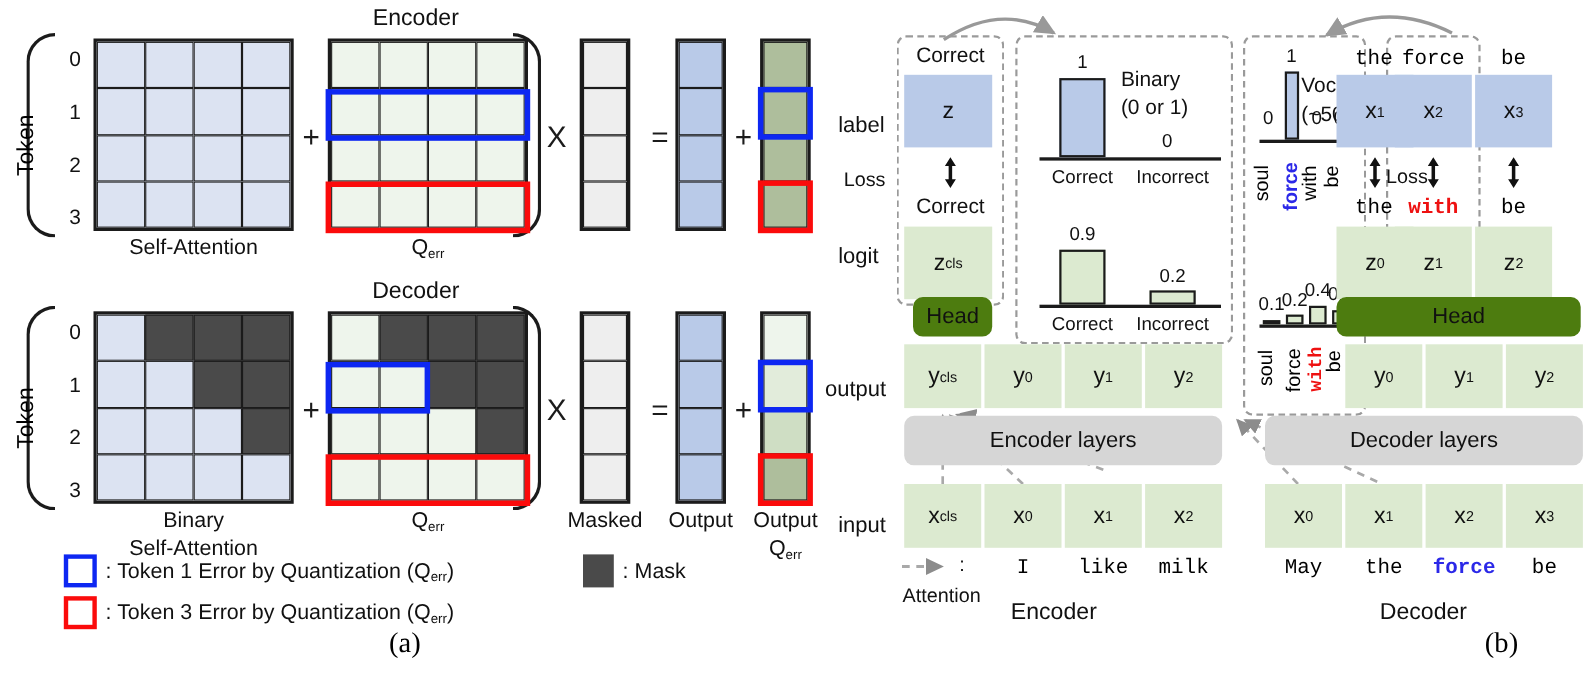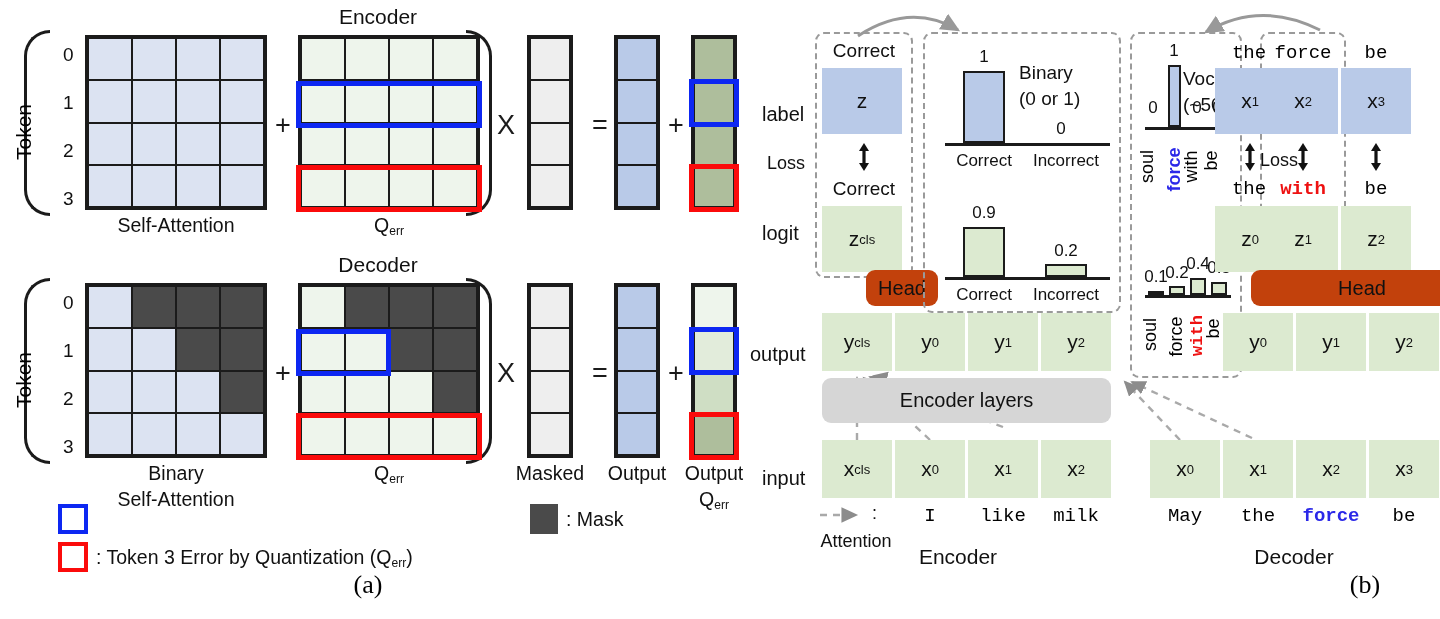--- a/index.html
+++ b/index.html
@@ -29,21 +29,21 @@
   .op{position:absolute;font-size:27px;font-weight:400;color:#1b1b1b;}
   .lbl{position:absolute;font-size:19.5px;color:#111;white-space:nowrap;}
   .lbl.c{transform:translateX(-50%);}
   .vert{position:absolute;transform-origin:center;white-space:nowrap;}
 
   
   .bx{position:absolute;box-sizing:border-box;display:flex;align-items:center;
       justify-content:center;font-size:21px;color:#111;}
   .bx.blue{background:#b9cae8;}
   .bx.green{background:#dcead0;}
-  .bx.head{background:#c2410c;border-radius:9px;font-size:20px;margin-left:36px;}
+  .bx.head{background:#4d7c0f;border-radius:9px;font-size:20px;}
   .bx.gray{background:#d6d6d6;border-radius:9px;font-size:20px;}
   sub{font-size:0.62em;vertical-align:-0.28em;}
 
   .dash{position:absolute;border:2.1px dashed #9a9a9a;border-radius:9px;box-sizing:border-box;}
 
   
   .chart{position:absolute;}
   .axis{position:absolute;left:0;bottom:0;height:3.2px;background:#1b1b1b;}
   .bar{position:absolute;bottom:3.2px;border:2.6px solid #1b1b1b;box-sizing:border-box;}
   .bar.blue{background:#b9cae8;}
@@ -235,20 +235,21 @@
         <div class="cell" style="background: rgb(226, 236, 219);"></div>
         <div class="cell" style="background: rgb(207, 222, 196);"></div>
         <div class="cell" style="background: rgb(174, 190, 156);"></div>
       </div>
     <div class="ring blue" style="left:689px;top:327px;width:50px;height:48px;"></div>
     <div class="ring red" style="left:689px;top:412px;width:50px;height:48px;"></div>
     <div class="lbl c" style="left:714px;top:462px;">Output</div>
     <div class="lbl c" style="left:714px;top:488px;"><span>Q</span><sub>err</sub></div>
 
     <div class="swatch" style="left:58px;top:504px;width:30px;height:30px;border:4px solid #0d27f2;background:#fff;"></div>
+    <div class="lbl" style="left:96px;top:508px;">: <span>Token 1 Error by Quantization (Q</span><sub>err</sub><span>)</span></div>
 
     <div class="swatch" style="left:58px;top:542px;width:30px;height:30px;border:4px solid #fb0b0b;background:#fff;"></div>
     <div class="lbl" style="left:96px;top:546px;">: <span>Token 3 Error by Quantization (Q</span><sub>err</sub><span>)</span></div>
 
     <div class="swatch" style="left:530px;top:504px;width:28px;height:30px;background:#4a4a4a;"></div>
     <div class="lbl" style="left:566px;top:508px;">: Mask</div>
 
     <div class="cap serif" style="left:368px;top:570px;">(a)</div>
   </div>
 
@@ -467,20 +468,21 @@
       </div>
     <div class="bx green" style="left:536px;top:313px;width:70px;height:58px;">
         <span>y</span>
         <sub>1</sub>
       </div>
     <div class="bx green" style="left:609px;top:313px;width:70px;height:58px;">
         <span>y</span>
         <sub>2</sub>
       </div>
 
+    <div class="bx gray" style="left:390px;top:378px;width:289px;height:45px;">Decoder layers</div>
 
     <div class="bx green" style="left:390px;top:440px;width:70px;height:58px;">
         <span>x</span>
         <sub>0</sub>
       </div>
     <div class="bx green" style="left:463px;top:440px;width:70px;height:58px;">
         <span>x</span>
         <sub>1</sub>
       </div>
     <div class="bx green" style="left:536px;top:440px;width:70px;height:58px;">

